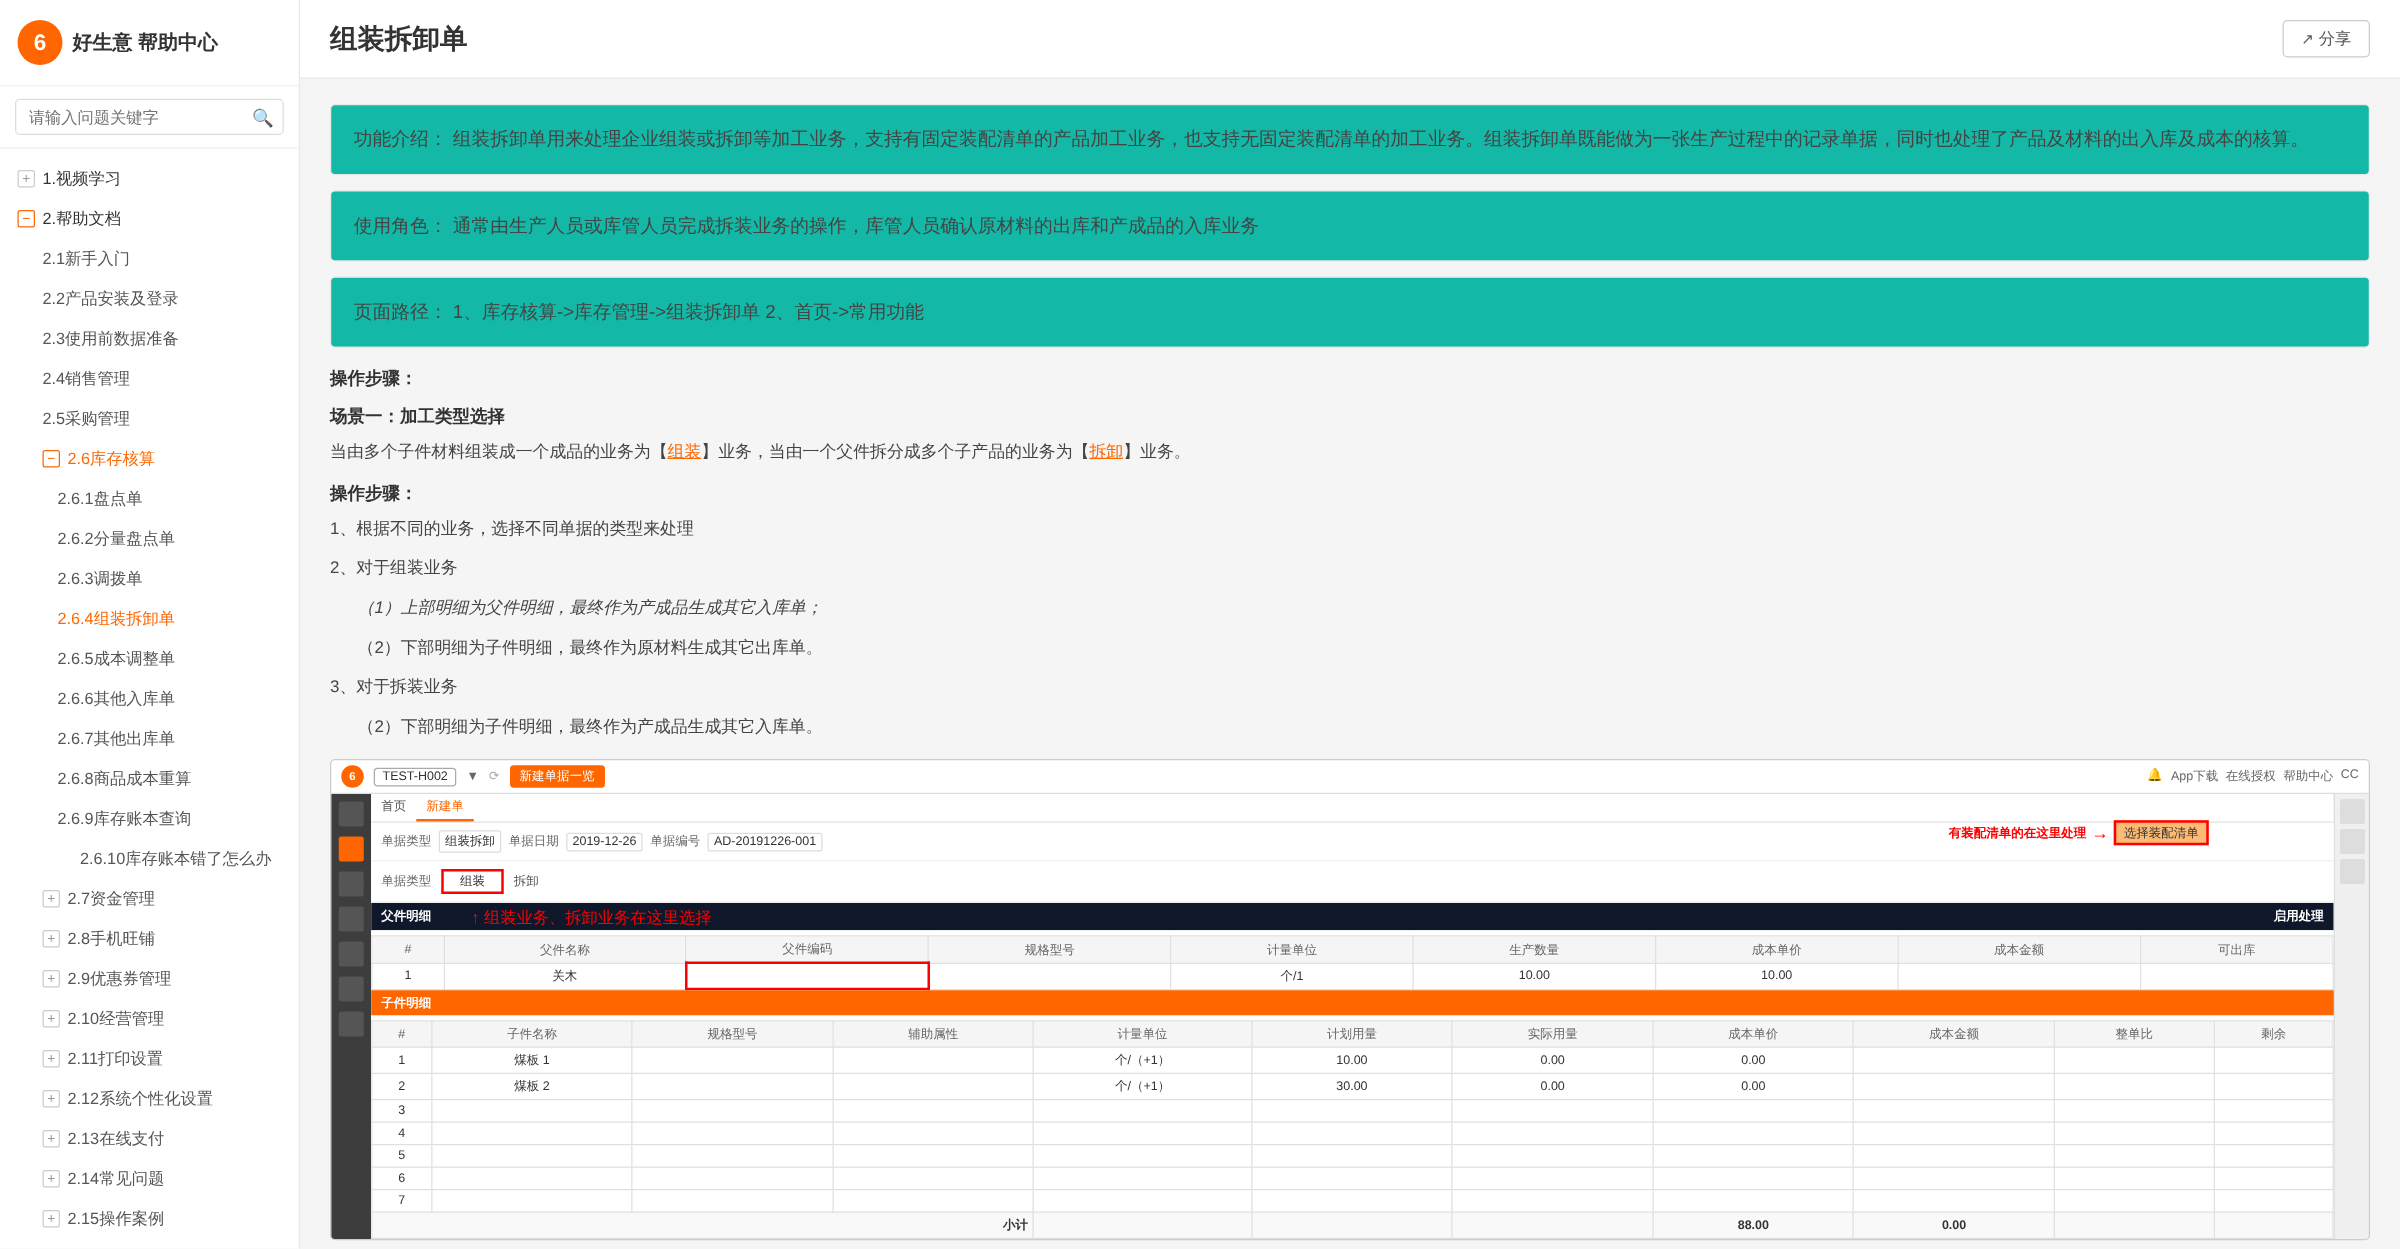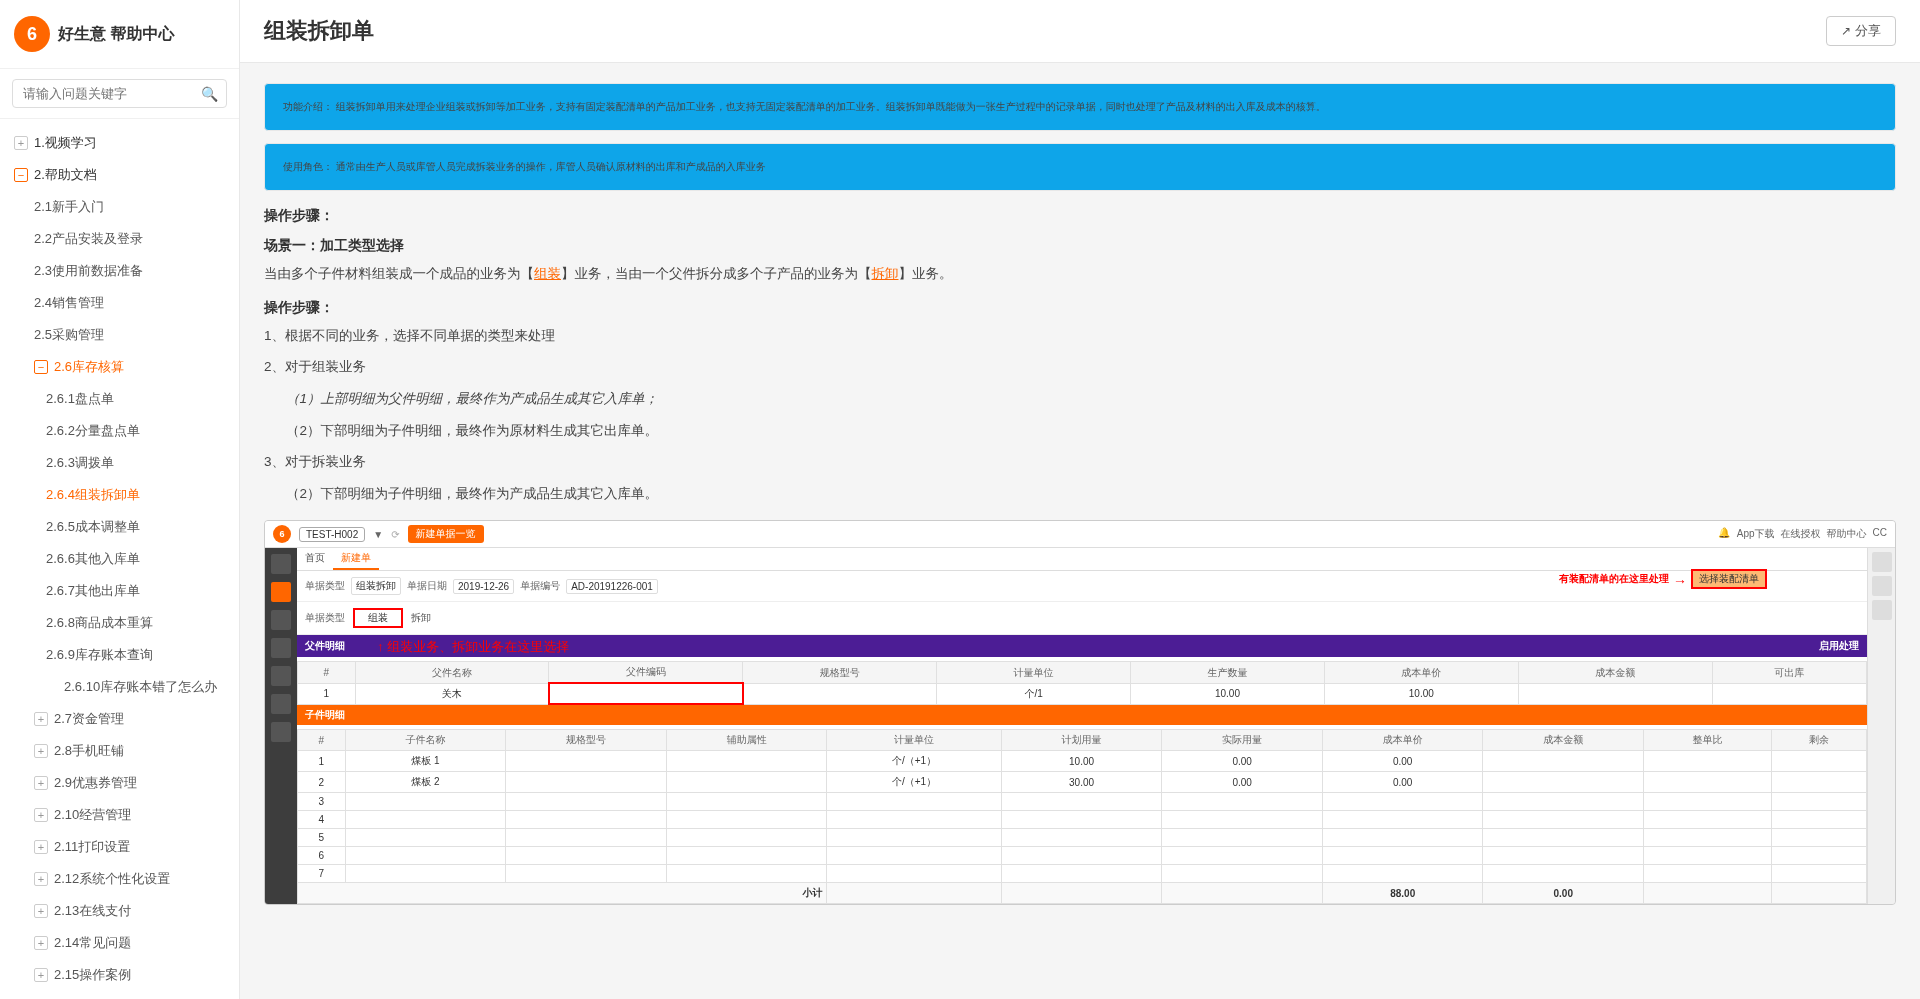--- a/index.html
+++ b/index.html
@@ -147,26 +147,26 @@
     }
     .main-content {
       flex: 1;
       overflow-y: auto;
       padding: 20px 24px;
       background: #f5f5f5;
     }
 
     
     .info-box {
-      background: #0ea5e9;
+      background: #14b8a6;
       border: 1px solid #e8e8e8;
       border-radius: 4px;
       padding: 14px 18px;
       margin-bottom: 12px;
-      font-size: 10px;
+      font-size: 15px;
       line-height: 1.8;
       color: #444;
     }
     .section-heading {
       font-size: 14px;
       font-weight: bold;
       color: #333;
       margin: 16px 0 8px 0;
     }
     .sub-heading {
@@ -429,20 +429,24 @@
     <div class="info-box">
       <span class="bold">功能介绍：</span>
       <span>组装拆卸单用来处理企业组装或拆卸等加工业务，支持有固定装配清单的产品加工业务，也支持无固定装配清单的加工业务。组装拆卸单既能做为一张生产过程中的记录单据，同时也处理了产品及材料的出入库及成本的核算。</span>
     </div>
 
     <div class="info-box">
       <span class="bold">使用角色：</span>
       <span>通常由生产人员或库管人员完成拆装业务的操作，库管人员确认原材料的出库和产成品的入库业务</span>
     </div>
 
+    <div class="info-box">
+      <span class="bold">页面路径：</span>
+      <span>1、库存核算-&gt;库存管理-&gt;组装拆卸单 2、首页-&gt;常用功能</span>
+    </div>
 
     <div class="section-heading">操作步骤：</div>
 
     <div class="sub-heading">场景一：加工类型选择</div>
 
     <div class="body-text">
       当由多个子件材料组装成一个成品的业务为【<span style="color:#f60;text-decoration:underline;">组装</span>】业务，当由一个父件拆分成多个子产品的业务为【<span style="color:#f60;text-decoration:underline;">拆卸</span>】业务。
     </div>
 
     <div class="sub-heading">操作步骤：</div>
@@ -511,21 +515,21 @@
               <span style="color:#666;">单据类型</span>
               <span style="border:2px solid red;padding:1px 8px;font-size:10px;background:#fff;cursor:pointer;min-width:50px;text-align:center;">组装</span>
               <span style="font-size:10px;color:#555;cursor:pointer;">拆卸</span>
             </div>
 
             <div style="position:absolute;left:80px;top:36px;color:red;font-size:13px;font-weight:normal;">
               ↑ <span>组装业务、拆卸业务在这里选择</span>
             </div>
           </div>
 
-          <div style="background:#4c1d95;color:#fff;padding:4px 8px;font-size:10px;font-weight:bold;display:flex;align-items:center;gap:8px;">
+          <div style="background:#0f172a;color:#fff;padding:4px 8px;font-size:10px;font-weight:bold;display:flex;align-items:center;gap:8px;">
             <span>父件明细</span>
             <span style="flex:1;"></span>
 
             <span style="font-size:10px;color:#fff;">启用处理</span>
           </div>
 
           <div style="background:#fff;overflow-x:auto;">
             <table class="app-table">
               <thead>
                 <tr>

